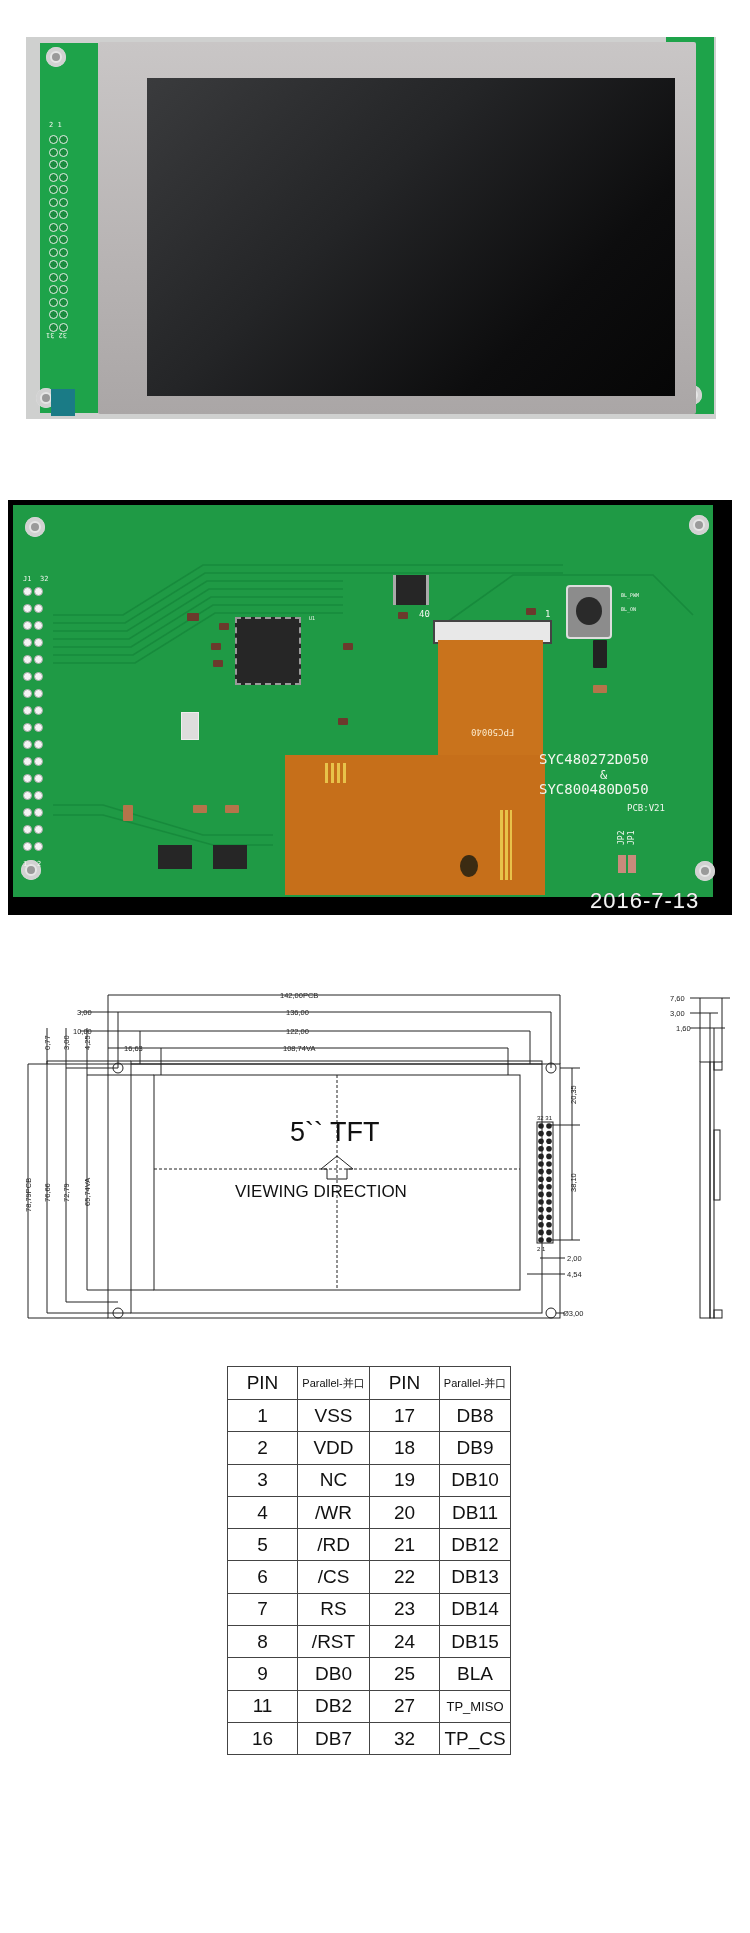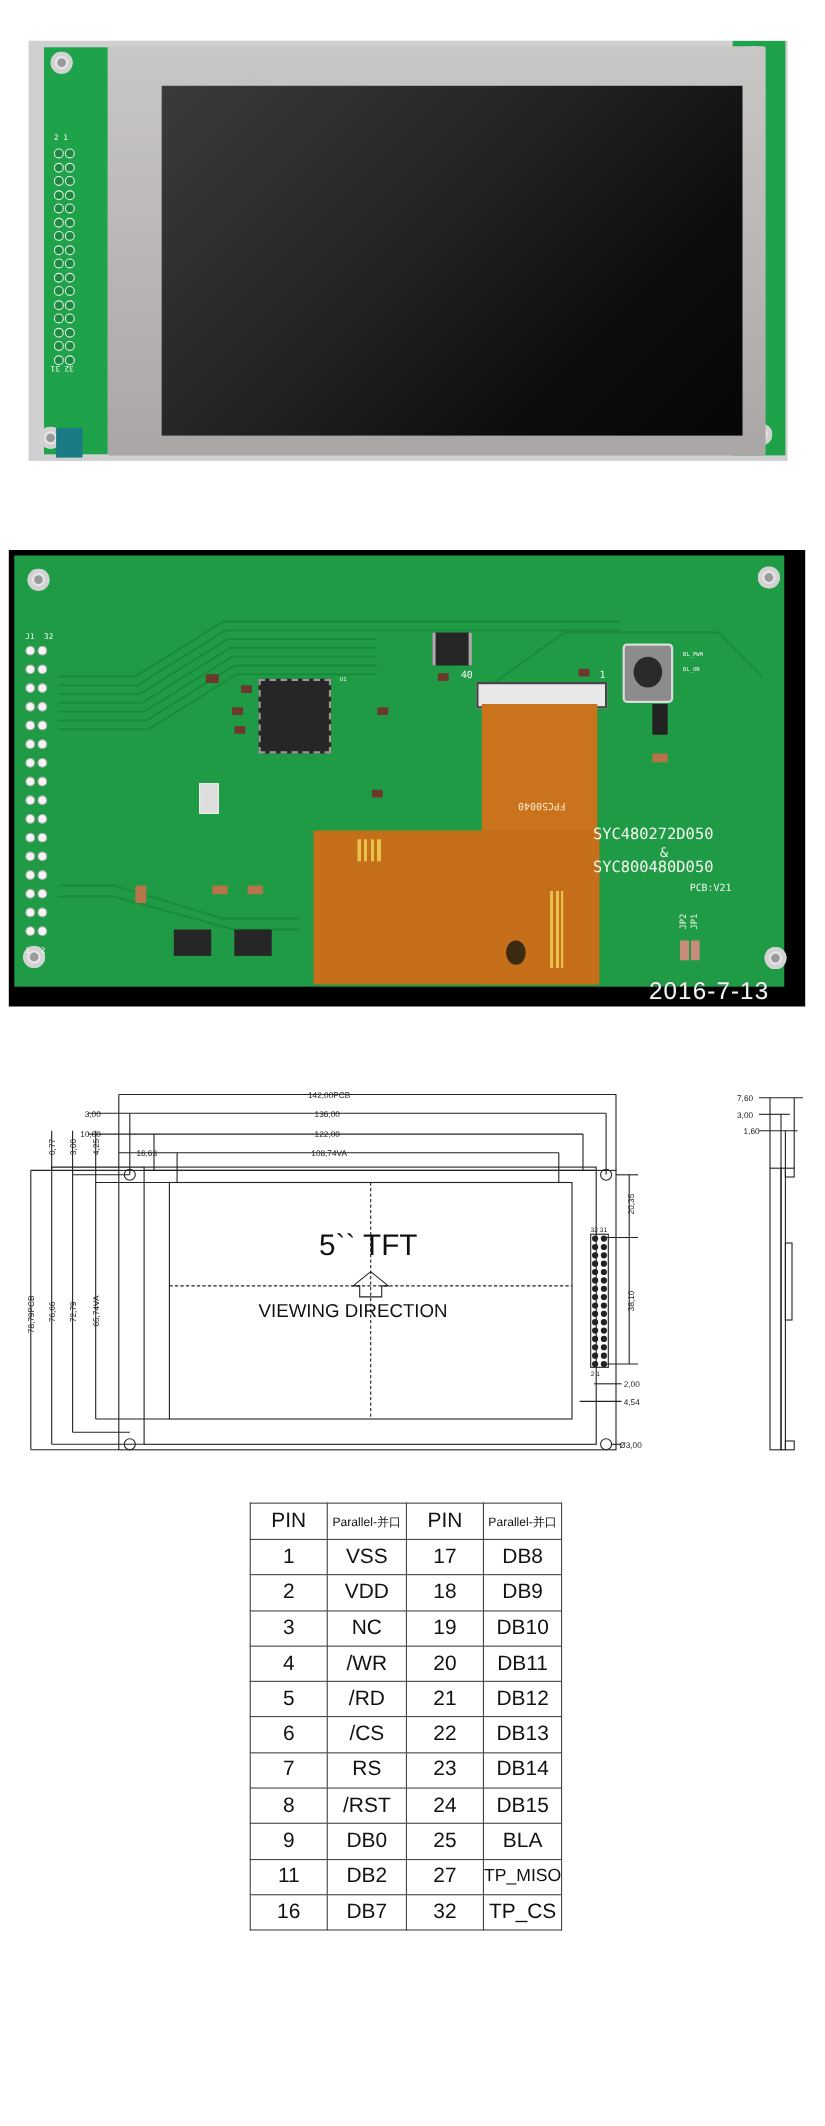--- a/index.html
+++ b/index.html
@@ -36,21 +36,21 @@
   .dim { font-family: "Liberation Sans", sans-serif; font-size: 7.5px; fill: #222; }
   .big { font-family: "Liberation Sans", sans-serif; font-size: 27px; fill: #111; }
   .med { font-family: "Liberation Sans", sans-serif; font-size: 17px; fill: #111; }
 
   
   #pin-table { position:absolute; left: 227px; top: 1366px; border-collapse: collapse; }
   #pin-table td, #pin-table th { border: 1.3px solid #444; text-align:center; padding:0; font-weight: normal; color:#111; }
   #pin-table th { height: 32px; font-size: 19px; }
   #pin-table th.p { font-size: 11px; }
   #pin-table td { height: 31.3px; font-size: 19px; }
-  #pin-table td.small { font-size: 16px; }
+  #pin-table td.small { font-size: 13px; }
   .c1 { width: 69px; } .c2 { width: 71px; } .c3 { width: 69px; } .c4 { width: 70px; }
 </style>
 </head>
 <body>
 
 <div id="photo1" class="abs">
   <div class="pcb" style="left:14px;top:6px;width:58px;height:370px;"></div>
   <div class="pcb" style="left:640px;top:0px;width:48px;height:377px;"></div>
   <div class="hole" style="left:20px;top:10px;"></div>
   <div class="hole" style="left:649px;top:5px;"></div>

